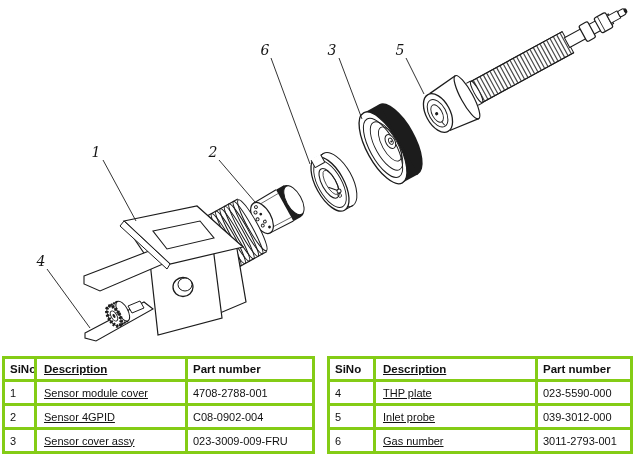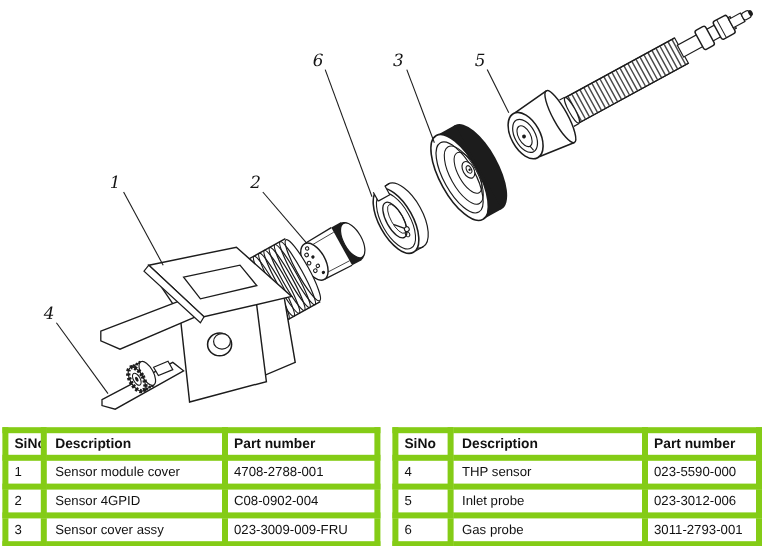--- a/index.html
+++ b/index.html
@@ -5,26 +5,26 @@
   html,body{margin:0;padding:0;background:#fff;}
   .screen{position:relative;width:637px;height:455px;background:#fff;overflow:hidden;
           font-family:"Liberation Sans",sans-serif;}
   .diagram{position:absolute;left:0;top:0;}
   svg .ln{stroke:#1c1c1c;fill:none;}
   svg .wh{fill:#ffffff;stroke:#1c1c1c;}
   svg .bk{fill:#1c1c1c;stroke:none;}
   svg text.callout{font:italic 14px "DejaVu Serif",serif;fill:#141414;}
   table.ptable{position:absolute;border-collapse:collapse;table-layout:fixed;
                font:11px "Liberation Sans",sans-serif;color:#111;background:#fff;}
-  .ptable th,.ptable td{border:5px solid #84cc16;padding:0 2px 0 5px;text-align:left;
+  .ptable th,.ptable td{border:3px solid #84cc16;padding:0 2px 0 5px;text-align:left;
                white-space:nowrap;overflow:hidden;vertical-align:middle;}
   .ptable th{font-weight:bold;font-size:11.5px;}
   .ptable tr.hdr{height:23px;}
   .ptable tr.row{height:24px;}
-  .ptable td.desc,.ptable th.desc{padding-left:7px;}
+  .ptable td.desc,.ptable th.desc{padding-left:7px;text-decoration:underline;}
 </style>
 </head>
 <body>
 
 <div class="screen">
 
   <svg class="diagram" width="637" height="352" viewBox="0 0 637 352">
 
     <g transform="translate(438,113) rotate(-28.6)">
 
@@ -198,29 +198,29 @@
         <col style="width:95px">
       </colgroup>
     <tbody>
         <tr class="hdr">
       <th>SiNo</th>
       <th class="desc">Description</th>
       <th>Part number</th>
     </tr>
     <tr class="row">
       <td>4</td>
-      <td class="desc">THP sensor</td>
+      <td class="desc">THP plate</td>
       <td>023-5590-000</td>
     </tr>
     <tr class="row">
       <td>5</td>
       <td class="desc">Inlet probe</td>
-      <td>023-3012-006</td>
+      <td>039-3012-000</td>
     </tr>
     <tr class="row">
       <td>6</td>
-      <td class="desc">Gas probe</td>
+      <td class="desc">Gas number</td>
       <td>3011-2793-001</td>
     </tr>
   </tbody>
     </table>
 
 </div>
 
 </body></html>

